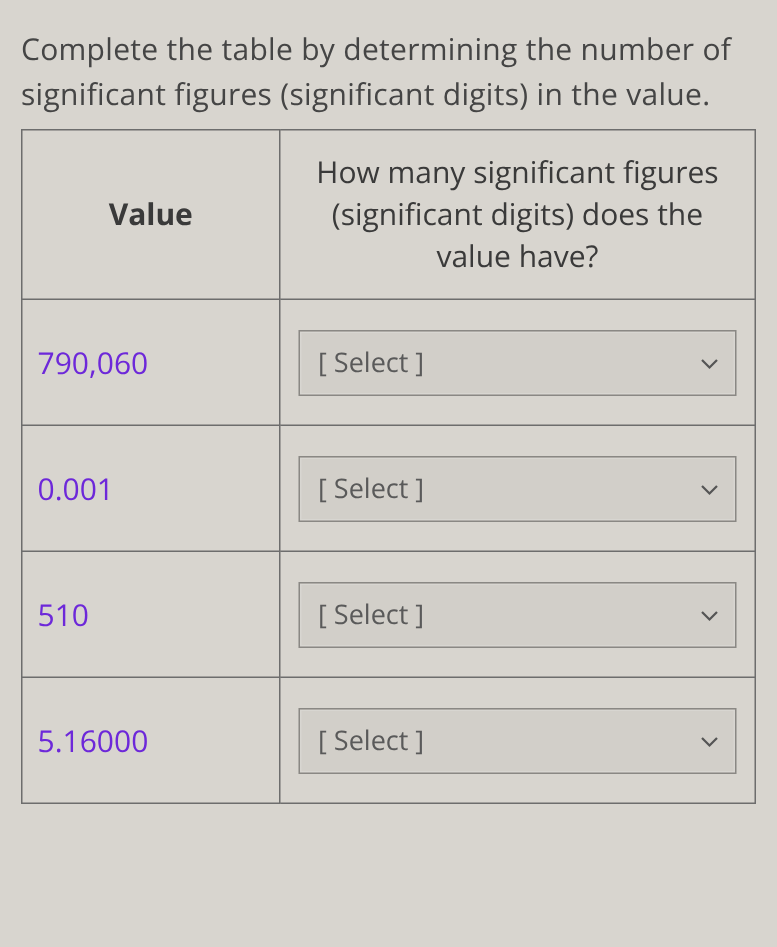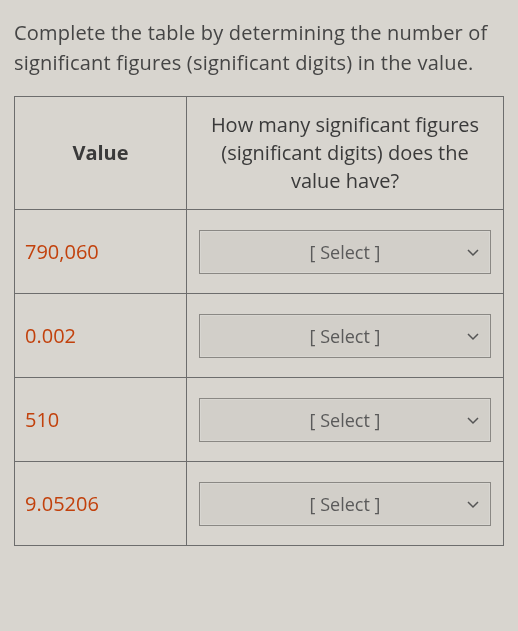--- a/index.html
+++ b/index.html
@@ -9,21 +9,21 @@
     background: #d8d5cf;
     font-family: "Segoe UI", "Open Sans", Arial, sans-serif;
     color: #3a3a3a;
     padding: 18px 14px 0 14px;
     overflow: hidden;
   }
   .instructions {
     font-size: 20px;
     line-height: 1.5;
     color: #454545;
-    margin-bottom: 18px;
+    margin-bottom: 8px;
     letter-spacing: 0.2px;
   }
   table {
     width: 100%;
     border-collapse: collapse;
     table-layout: fixed;
   }
   th, td {
     border: 1px solid #6d6d6d;
     vertical-align: middle;
@@ -34,41 +34,40 @@
     font-size: 20px;
     line-height: 1.4;
     padding: 14px 8px;
     color: #3a3a3a;
   }
   th.value-col { width: 172px; font-weight: bold; }
   td.value-cell {
     font-size: 20px;
     padding: 0 10px;
     height: 84px;
-    color: #c2410c;
+    color: #6d28d9;
     margin-left: 29px;
   }
   td.select-cell {
     padding: 10px 12px;
     height: 84px;
   }
   .select-box {
     position: relative;
     width: 100%;
     height: 44px;
     border: 1px solid #8a8884;
     background: #d2cfc9;
     display: flex;
     align-items: center;
     padding: 12px 12px;
     font-size: 18px;
     color: #5a5a5a;
     cursor: pointer;
     box-shadow: inset 0 0 0 1px rgba(255,255,255,0.15);
-    justify-content: center;
   }
   .chevron {
     position: absolute;
     right: 10px;
     top: 50%;
     transform: translateY(-50%);
     width: 14px;
     height: 14px;
     pointer-events: none;
   }
@@ -95,21 +94,21 @@
           <span>[ Select ]</span>
           <span class="chevron">
             <svg viewBox="0 0 14 14">
                 <polyline points="2,5 7,10 12,5" fill="none" stroke="#555" stroke-width="1.5"></polyline>
               </svg>
           </span>
         </div>
       </td>
     </tr>
     <tr>
-      <td class="value-cell">0.002</td>
+      <td class="value-cell">0.001</td>
       <td class="select-cell">
         <div class="select-box">
           <span>[ Select ]</span>
           <span class="chevron">
             <svg viewBox="0 0 14 14">
                 <polyline points="2,5 7,10 12,5" fill="none" stroke="#555" stroke-width="1.5"></polyline>
               </svg>
           </span>
         </div>
       </td>
@@ -121,21 +120,21 @@
           <span>[ Select ]</span>
           <span class="chevron">
             <svg viewBox="0 0 14 14">
                 <polyline points="2,5 7,10 12,5" fill="none" stroke="#555" stroke-width="1.5"></polyline>
               </svg>
           </span>
         </div>
       </td>
     </tr>
     <tr>
-      <td class="value-cell">9.05206</td>
+      <td class="value-cell">5.16000</td>
       <td class="select-cell">
         <div class="select-box">
           <span>[ Select ]</span>
           <span class="chevron">
             <svg viewBox="0 0 14 14">
                 <polyline points="2,5 7,10 12,5" fill="none" stroke="#555" stroke-width="1.5"></polyline>
               </svg>
           </span>
         </div>
       </td>

